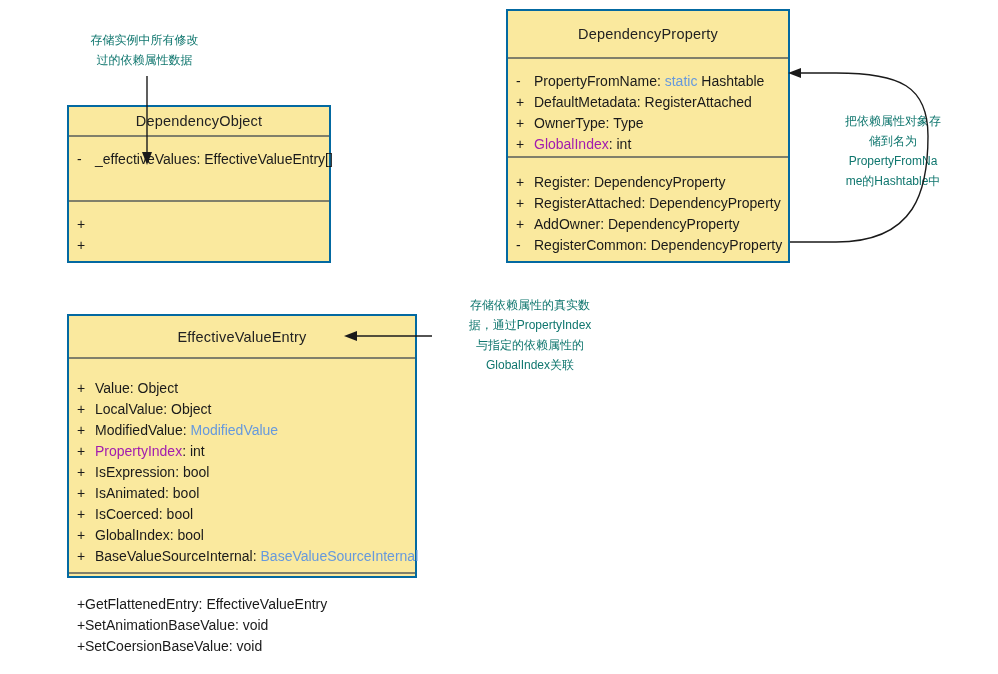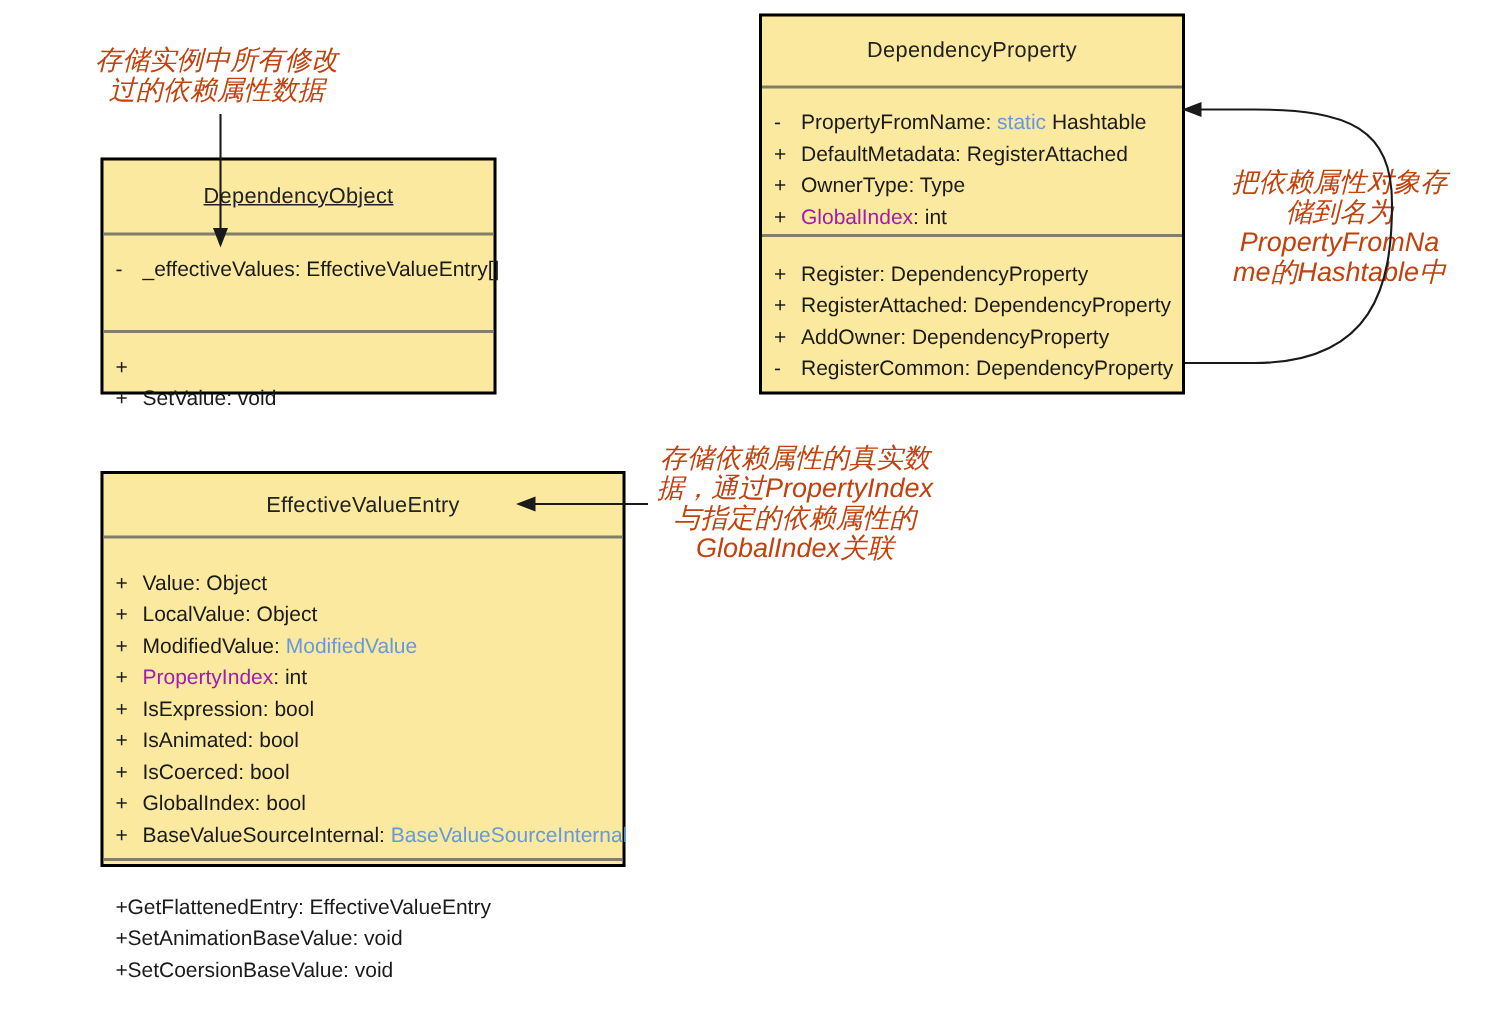--- a/index.html
+++ b/index.html
@@ -16,21 +16,21 @@
     color: #1a1a1a;
   }
   .canvas {
     position: absolute;
     inset: 0;
   }
   
   .uml-class {
     position: absolute;
     background: #FAE99E;
-    border: 2px solid #000000;
+    border: 2px solid #0369a1;
     box-sizing: border-box;
   }
   .uml-title {
     text-align: center;
     font-size: 14.5px;
     color: #222222;
     letter-spacing: .2px;
     box-sizing: border-box;
     display: flex;
     align-items: center;
@@ -64,26 +64,25 @@
   .t-blue { color: #6699DD; }
   .methods-compact .uml-row .vis {
     width: 16px;
     flex: 0 0 16px;
     padding-left: 8px;
   }
 
   
   .note {
     position: absolute;
-    font-size: 18px;
+    font-size: 12px;
     line-height: 20px;
-    color: #c2410c;
+    color: #0f766e;
     text-align: center;
     white-space: pre-line;
-    font-style: italic;
   }
 
   
   .connector {
     position: absolute;
     overflow: visible;
     pointer-events: none;
   }
   .ln {
     stroke: #1a1a1a;
@@ -91,36 +90,35 @@
     fill: none;
   }
   .ah { fill: #1a1a1a; }
 </style>
 </head>
 <body>
 
 <div class="canvas">
 
   <div class="uml-class" style="left:67px; top:105px; width:264px; height:158px;">
-    <div class="uml-title" style="height:48px;text-decoration:underline;">DependencyObject</div>
+    <div class="uml-title" style="height:28px;">DependencyObject</div>
     <div class="uml-sep"></div>
     <div class="uml-section" style="height:63px;">
       <div class="uml-row">
         <span class="vis">-</span>
         <span class="sig">_effectiveValues: EffectiveValueEntry[]</span>
       </div>
     </div>
     <div class="uml-sep"></div>
     <div class="uml-section">
       <div class="uml-row">
         <span class="vis">+</span>
       </div>
       <div class="uml-row">
         <span class="vis">+</span>
-        <span class="sig">SetValue: void</span>
       </div>
     </div>
   </div>
 
   <div class="uml-class" style="left:506px; top:9px; width:284px; height:254px;">
     <div class="uml-title" style="height:46px;">DependencyProperty</div>
     <div class="uml-sep"></div>
     <div class="uml-section" style="height:97px; padding-top:12px;">
       <div class="uml-row">
         <span class="vis">-</span>

